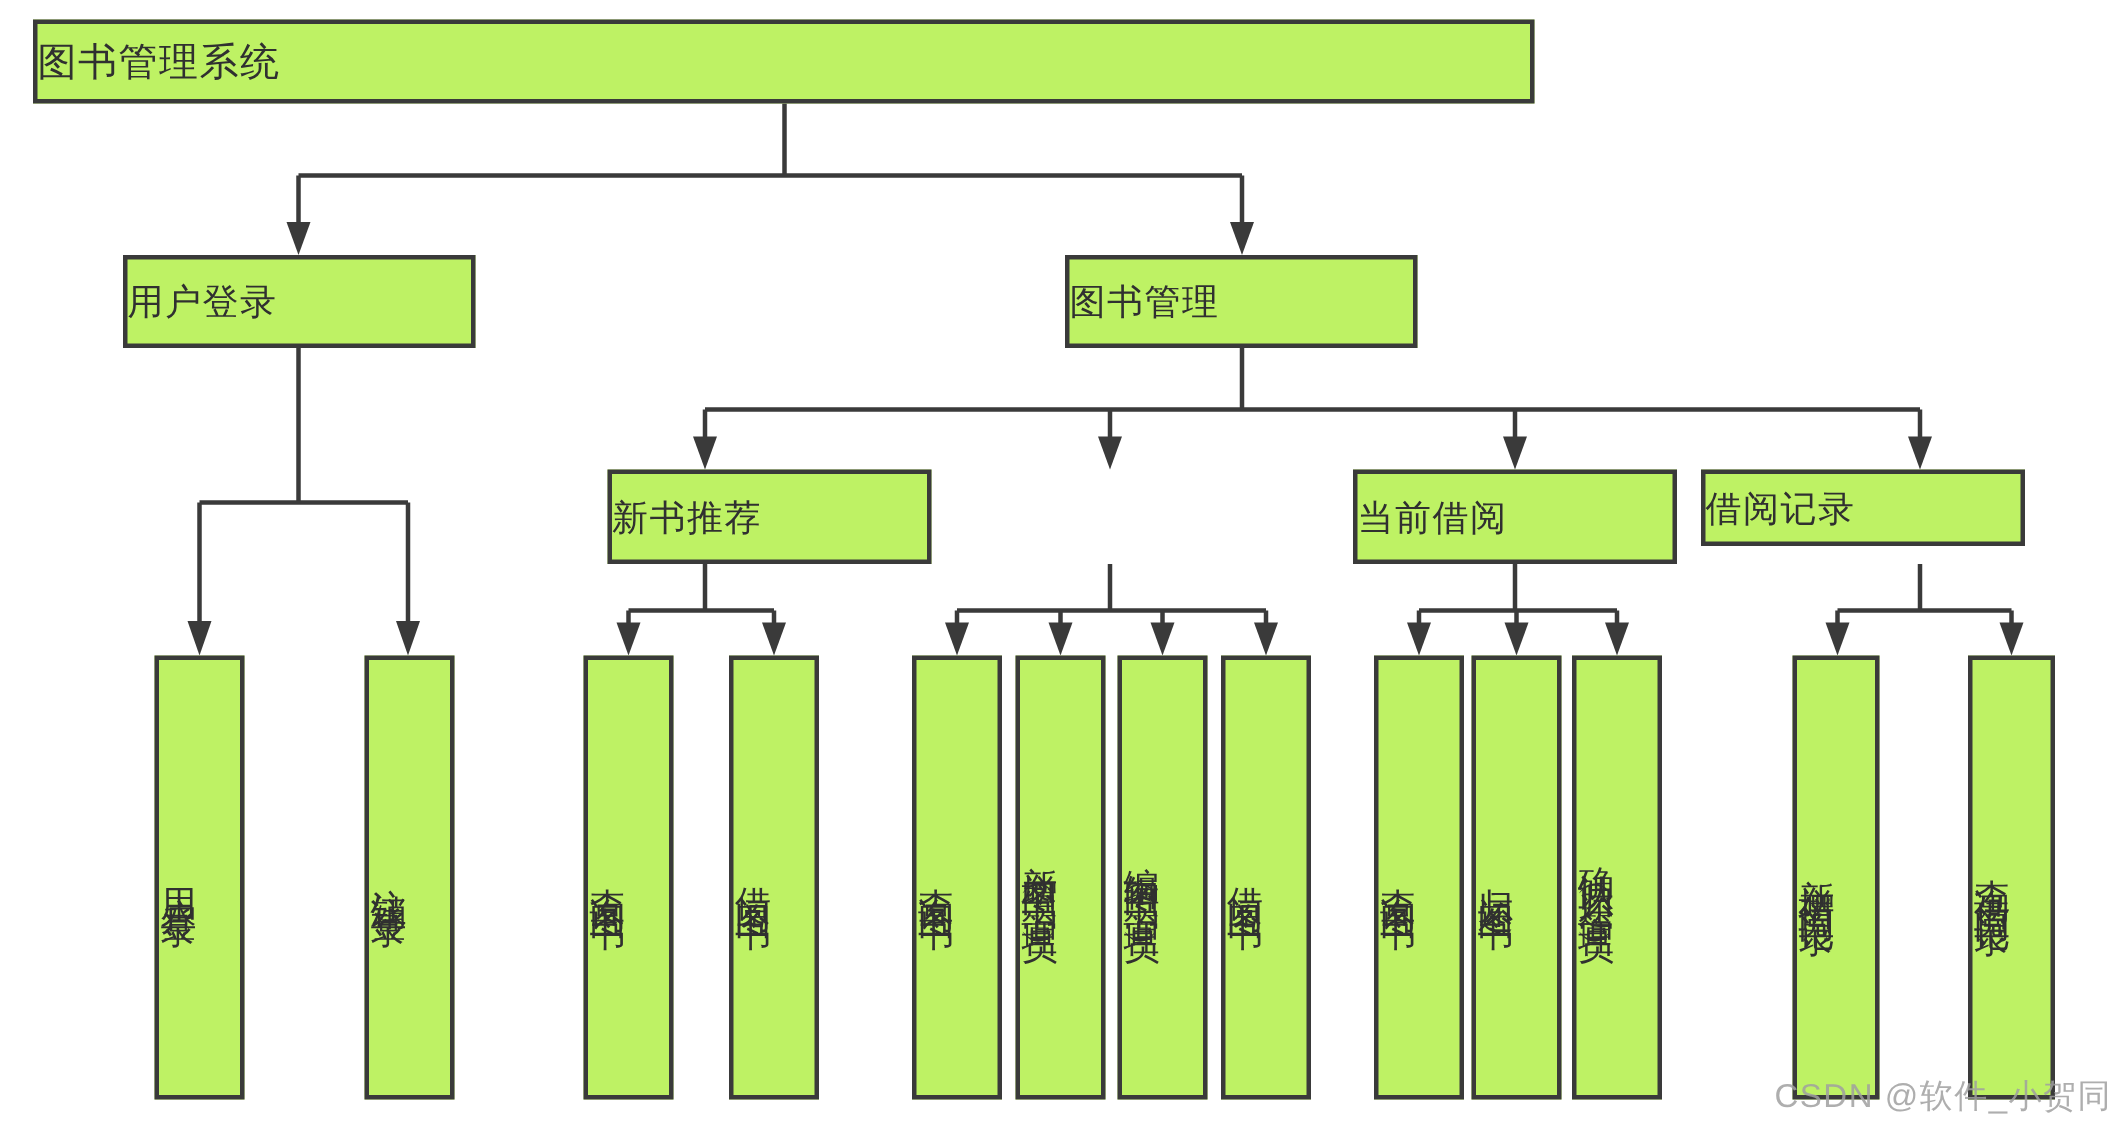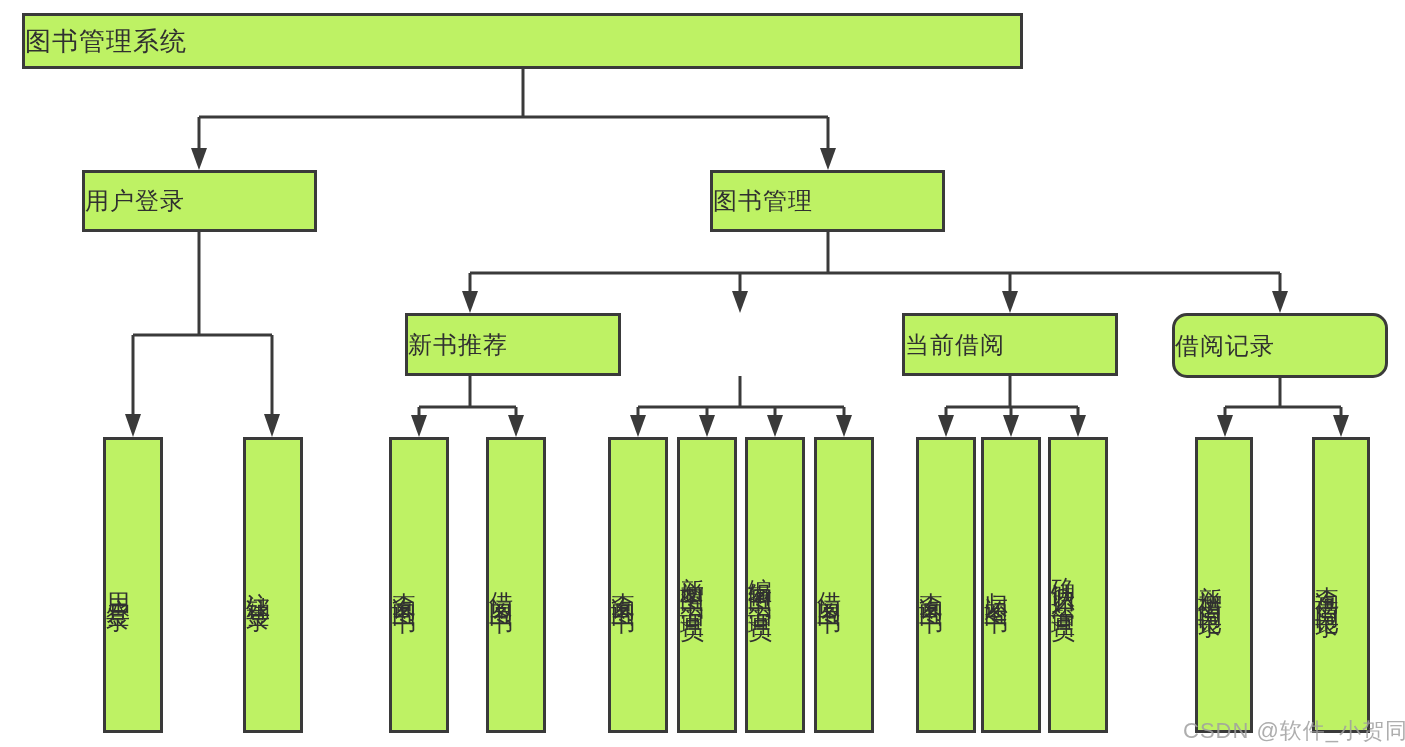--- a/index.html
+++ b/index.html
@@ -108,21 +108,21 @@
   <div class="box" style="left:710px; top:170px; width:235px; height:62px;">
     <span class="h-label">图书管理</span>
   </div>
 
   <div class="box" style="left:362px; top:313px; width:216px; height:63px;margin-left:43px;">
     <span class="h-label">新书推荐</span>
   </div>
   <div class="box" style="left:902px; top:313px; width:216px; height:63px;">
     <span class="h-label">当前借阅</span>
   </div>
-  <div class="box" style="left:1172px; top:313px; width:216px; height:65px;border-radius:15px;">
+  <div class="box" style="left:1134px; top:313px; width:216px; height:51px;">
     <span class="h-label">借阅记录</span>
   </div>
 
   <div class="box leaf" style="left:103px; top:437px; width:60px; height:296px;">
     <span class="v-label">用户登录</span>
   </div>
   <div class="box leaf" style="left:243px; top:437px; width:60px; height:296px;">
     <span class="v-label">注销登录</span>
   </div>
 

